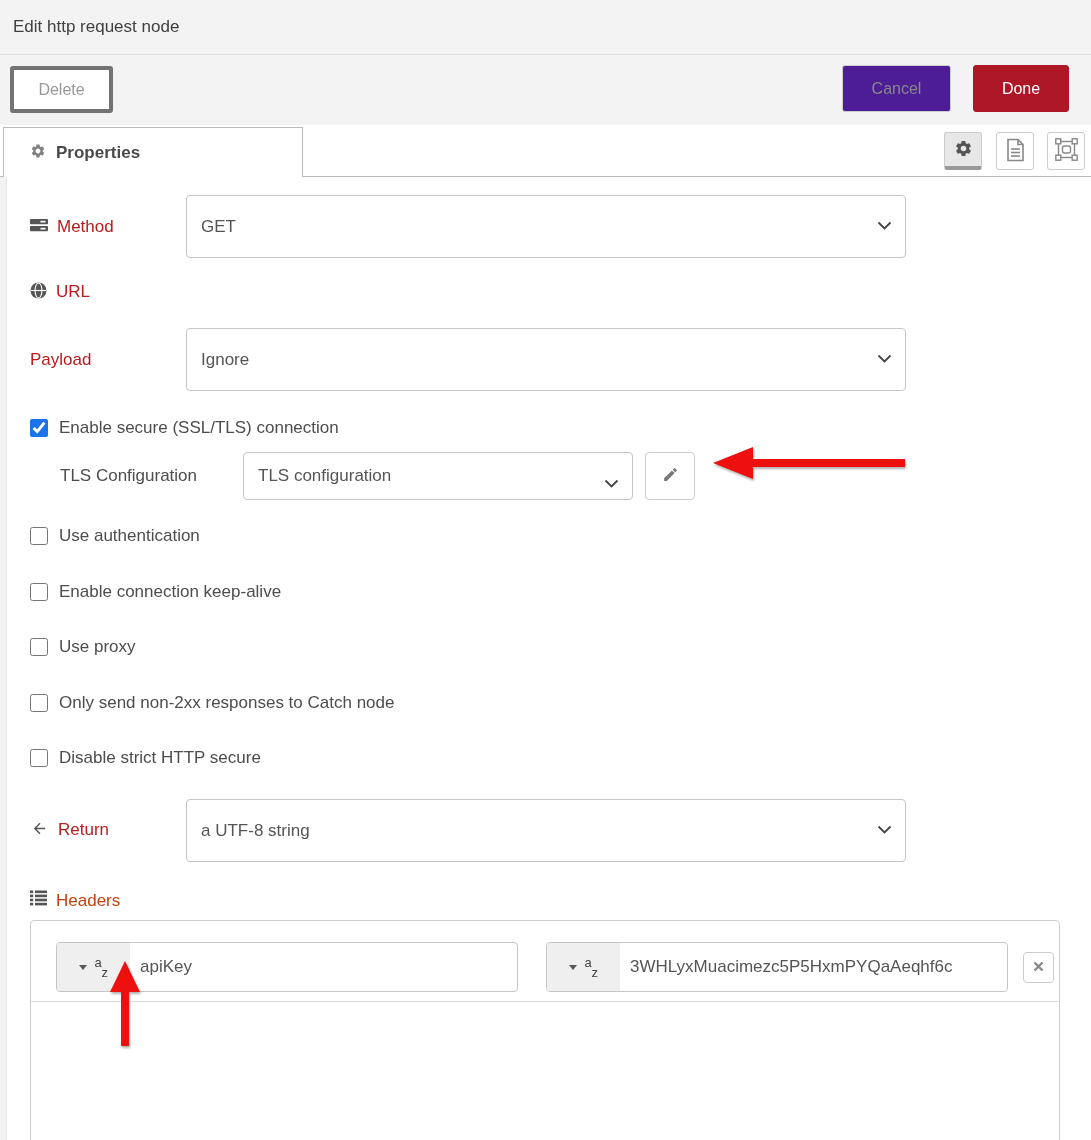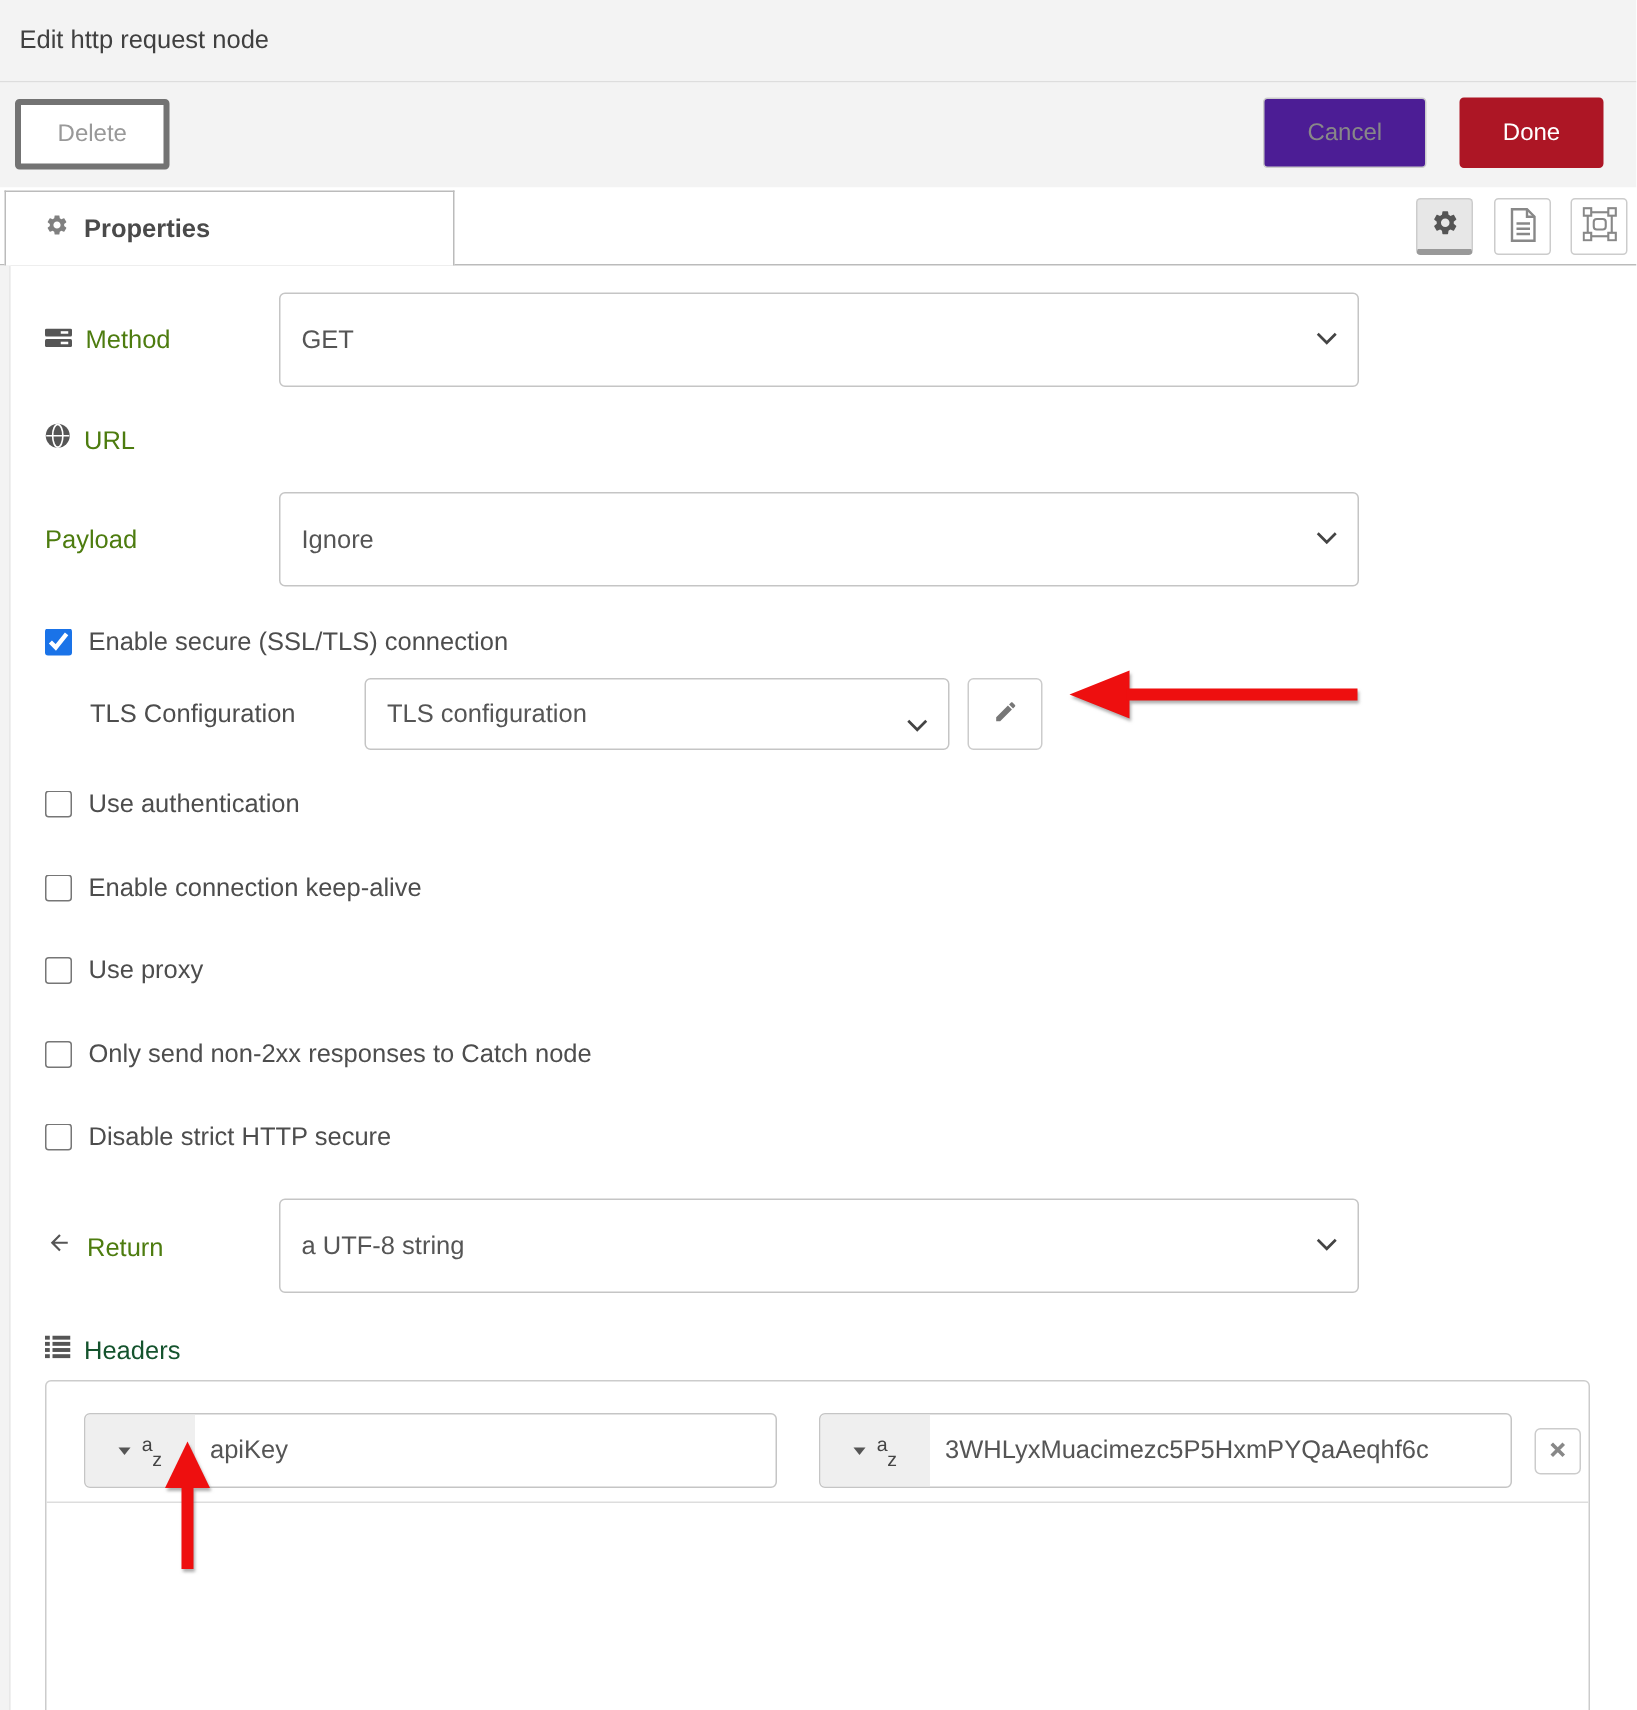--- a/index.html
+++ b/index.html
@@ -34,22 +34,22 @@
   .tab-btn {
     position:absolute; top:7px; width:38px; height:38px; border:1px solid #ccc;
     border-radius:3px; background:#fff; display:flex; align-items:center;
     justify-content:center; cursor:pointer; padding:0;
   }
   .tab-btn.active { background:#e7e7e7; border-bottom:4px solid #999; }
   .tb-gear { left:944px; } .tb-doc { left:996px; } .tb-app { left:1047px; }
   
   .form { padding:18px 0 0 30px; position:relative; }
   .frow { display:flex; align-items:center; }
-  .flabel { width:156px; flex:none; display:flex; align-items:flex-end; gap:9px;
-    font-size:17px; color:#4d7c0f; }
+  .flabel { width:156px; flex:none; display:flex; align-items:flex-start; gap:9px;
+    font-size:17px; color:#b91c1c; }
   .select {
     position:relative; width:720px; height:63px; border:1px solid #c5c5c5; border-radius:4px;
     background:#fff; display:flex; align-items:center; padding:0 40px 0 14px;
     font-size:17px; color:#555; cursor:pointer;
   }
   .select .chev { position:absolute; right:13px; top:19px; }
   .textinput {
     width:720px; height:45px; border:1px solid #c5c5c5; border-radius:4px;
     padding:0 14px; font-size:17px; color:#555; font-family:inherit; outline:none;
   }
@@ -59,21 +59,21 @@
   .mb14 { margin-bottom:14px; } .mb26 { margin-bottom:26px; } .mb36 { margin-bottom:36px; }
   .mb35 { margin-bottom:35px; } .mb31 { margin-bottom:31px; } .mb28 { margin-bottom:28px; }
   .tlsrow { display:flex; align-items:center; margin-left:30px; }
   .tlslabel { width:183px; flex:none; font-size:17px; color:#4d4d4d; }
   .tlsselect { width:390px; height:48px; }
   .tlsselect .chev { top:20px; }
   .editbtn { width:50px; height:48px; margin-left:12px; border:1px solid #ccc;
     border-radius:4px; background:#fff; display:flex; align-items:center;
     justify-content:center; cursor:pointer; }
   .hdrlabel { display:flex; align-items:center; gap:9px; font-size:17px;
-    color:#14532d; margin-bottom:9px;text-align:center; }
+    color:#c2410c; margin-bottom:9px;text-align:center; }
   
   .headers-box { width:1030px; height:249px; border:1px solid #ccc; border-radius:4px; background:#fff; }
   .hrow { display:flex; align-items:center; padding:21px 0 0 25px; }
   .typedinput {
     display:flex; align-items:stretch; width:462px; height:50px; flex:none;
     border:1px solid #c5c5c5; border-radius:4px; background:#fff; overflow:hidden;
   }
   .ti-btn { width:73px; flex:none; background:#efefef; display:flex; align-items:center;
     justify-content:center; gap:8px; cursor:pointer; border:none; padding:0; }
   .ti-input { flex:1; min-width:0; border:none; outline:none; font-size:17px;

